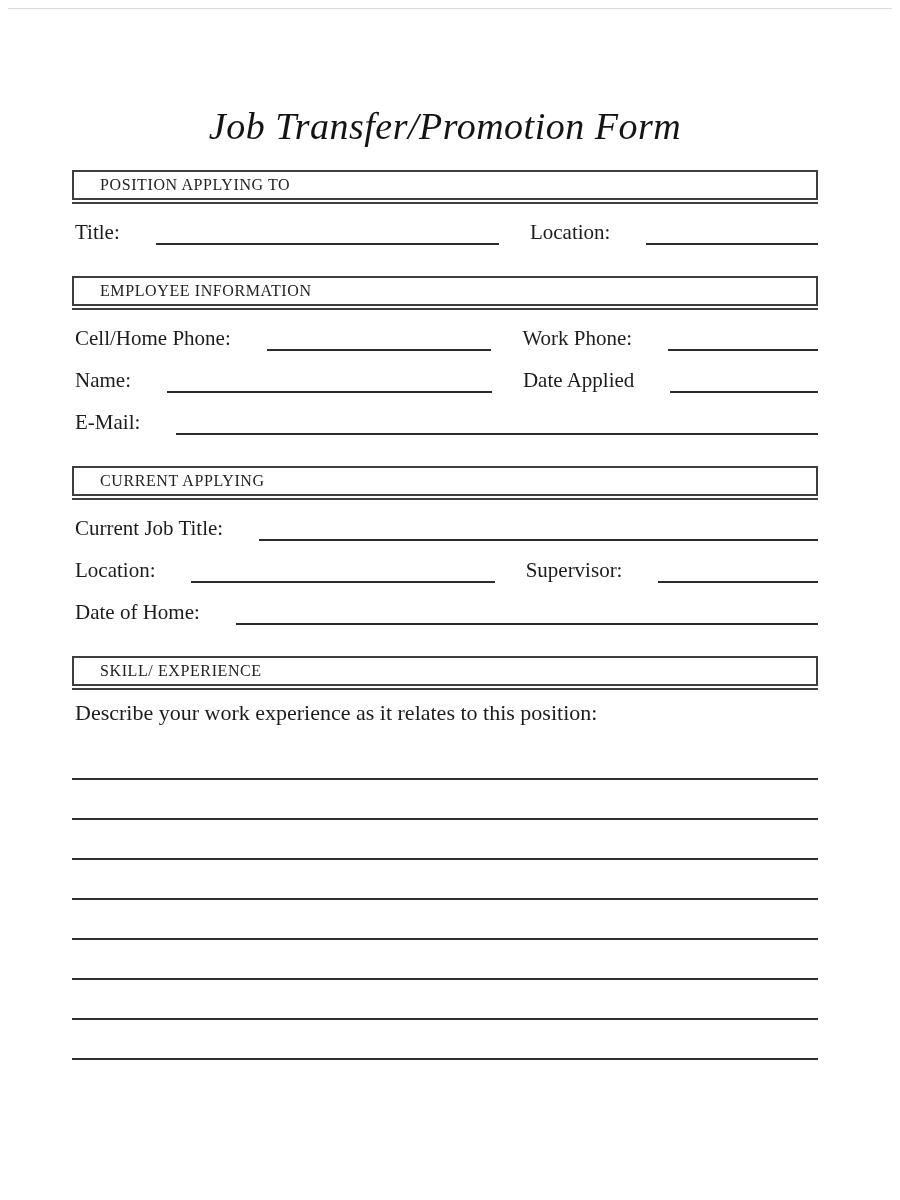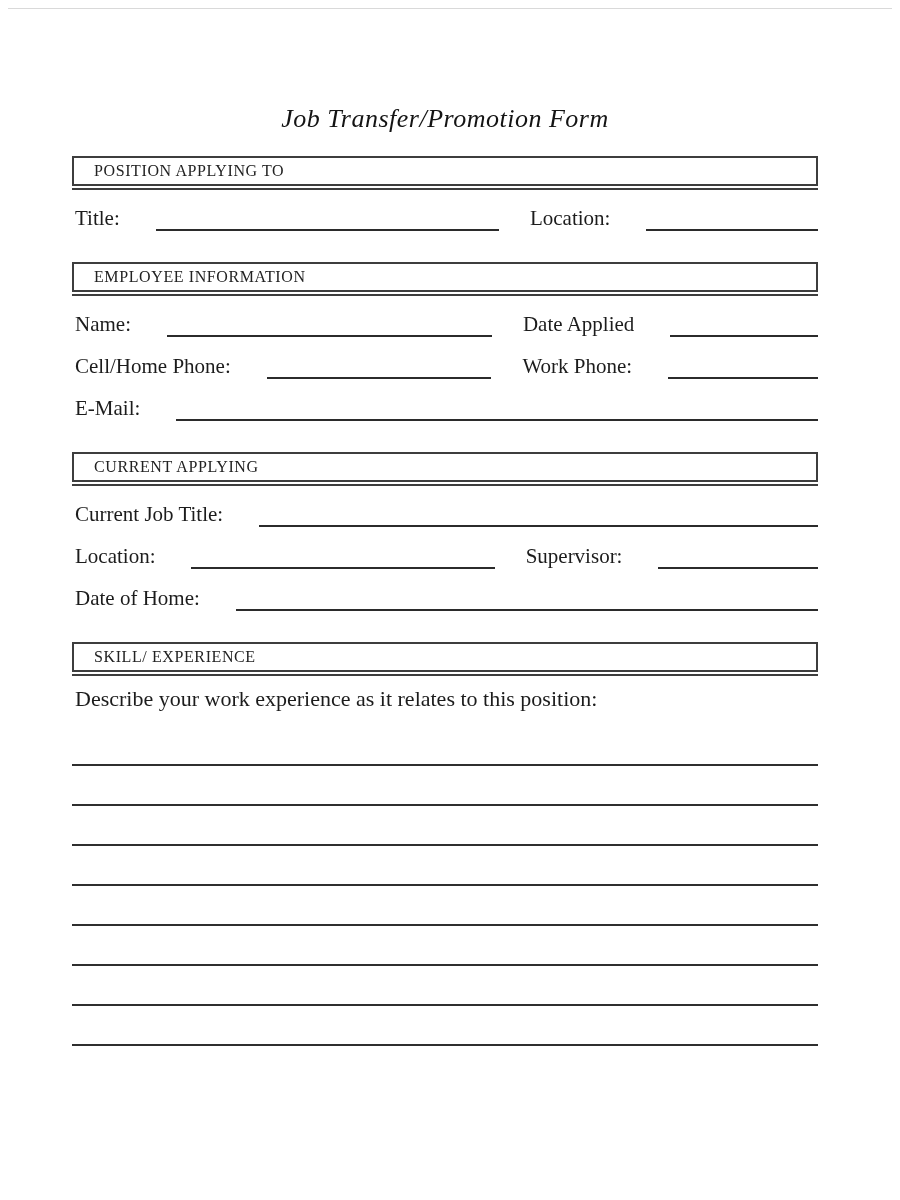--- a/index.html
+++ b/index.html
@@ -25,37 +25,37 @@
     right: 8px;
     height: 1px;
     background: #d9d9d9;
   }
   h1.form-title {
     margin: 104px 0 0 0;
     text-align: center;
     font-family: "Liberation Serif", serif;
     font-style: italic;
     font-weight: 500;
-    font-size: 26px;
+    font-size: 38px;
     letter-spacing: 0.5px;
     color: #141414;
   }
   .section-first {
     margin-top: 122px;
   }
   .section {
     margin-top: 22px;
   }
   .section-header {
     position: relative;
     border: 2px solid #3d3d3d;
     height: 30px;
     display: flex;
     align-items: center;
-    padding-left: 20px;
+    padding-left: 26px;
     box-sizing: border-box;
     margin-bottom: 12px;
   }
   .section-header::after {
     content: "";
     position: absolute;
     left: -2px;
     right: -2px;
     bottom: -6px;
     height: 2px;
@@ -121,29 +121,29 @@
       <span class="label">Location:</span>
       <span class="line fg-10"></span>
     </div>
   </div>
 
   <div class="section">
     <div class="section-header">
       <span>EMPLOYEE INFORMATION</span>
     </div>
     <div class="field-row">
+      <span class="label">Cell/Home Phone:</span>
+      <span class="line fg-15"></span>
+      <span class="label">Work Phone:</span>
+      <span class="line fg-10"></span>
+    </div>
+    <div class="field-row">
       <span class="label">Name:</span>
       <span class="line fg-22"></span>
       <span class="label">Date Applied</span>
-      <span class="line fg-10"></span>
-    </div>
-    <div class="field-row">
-      <span class="label">Cell/Home Phone:</span>
-      <span class="line fg-15"></span>
-      <span class="label">Work Phone:</span>
       <span class="line fg-10"></span>
     </div>
     <div class="field-row">
       <span class="label">E-Mail:</span>
       <span class="line fg-10"></span>
     </div>
   </div>
 
   <div class="section">
     <div class="section-header">

